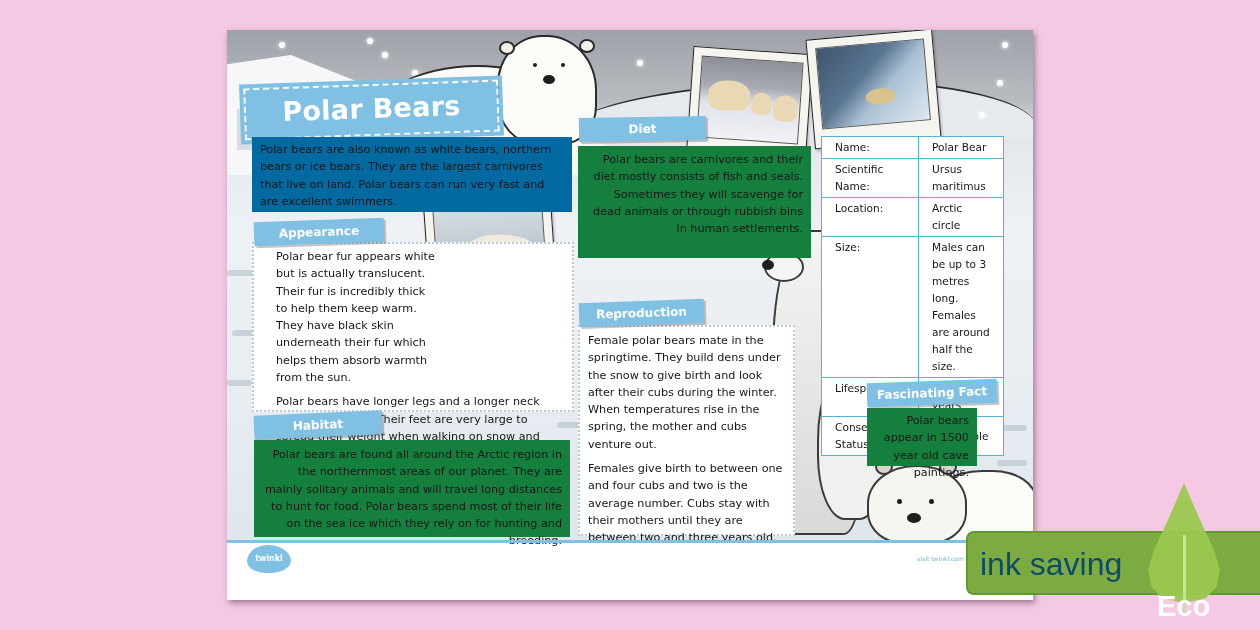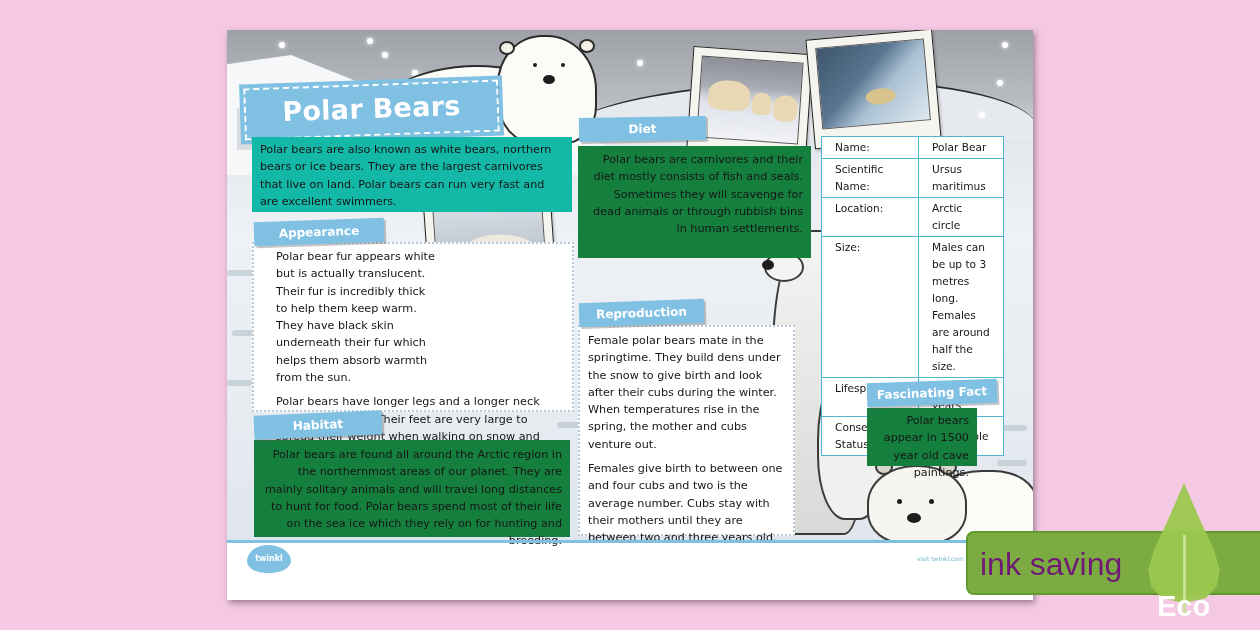--- a/index.html
+++ b/index.html
@@ -107,21 +107,21 @@
   .b-reproduction { left: 352px; top: 271px; width: 125px; transform: rotate(-2deg); }
   .b-habitat { left: 27px; top: 383px; width: 128px; transform: rotate(-2.5deg); }
   .b-fact { left: 640px; top: 351px; width: 130px; transform: rotate(-2deg); }
 
   
   .panel {
     position: absolute; color: #161616;
     font-family: "DejaVu Sans", sans-serif; font-size: 11.2px; line-height: 17.3px;
   }
   .panel p + p { margin-top: 7px; }
-  .panel-white { background: #14b8a6; }
+  .panel-white { background: #0369a1; }
   .panel-dotted { background: #ffffff; border: 2px dotted #b8c9d6; }
   .panel-blue { background: #15803d; text-align: right; }
   .intro { left: 25px; top: 107px; width: 320px; height: 75px; padding: 4px 8px; }
   .appearance { left: 25px; top: 212px; width: 322px; height: 170px; padding: 4px 22px; }
   .habitat { left: 27px; top: 410px; width: 316px; height: 97px; padding: 6px 8px; }
   .diet { left: 351px; top: 116px; width: 233px; height: 112px; padding: 5px 8px; }
   .reproduction { left: 351px; top: 295px; width: 217px; height: 211px; padding: 5px 8px; }
   .fact { left: 640px; top: 378px; width: 110px; height: 58px; padding: 4px 8px; }
 
   .facts-table {
@@ -145,21 +145,21 @@
     font-family: "DejaVu Sans", sans-serif;
   }
 
   
   .eco-badge {
     position: absolute; left: 966px; top: 531px; width: 294px; height: 64px;
     background: #7cac41; border: 2px solid #5f9a2d; border-right: none;
     border-radius: 8px 0 0 8px;
   }
   .eco-text {
-    position: absolute; left: 12px; top: 7px; color: #701a75; font-size: 32px;
+    position: absolute; left: 12px; top: 7px; color: #0c4a6e; font-size: 32px;
     font-family: "Liberation Sans", sans-serif; line-height: 48px;
   }
   .leaf {
     position: absolute; left: 1145px; top: 483px; width: 78px; height: 120px;
     background: #9bc84f; opacity: .95;
     clip-path: polygon(50% 0, 70% 30%, 88% 55%, 96% 72%, 92% 86%, 78% 96%, 50% 100%, 22% 96%, 8% 86%, 4% 72%, 12% 55%, 30% 30%);
   }
   .leaf-stem { position: absolute; left: 1183px; top: 535px; width: 3px; height: 80px; background: #c9e39a; }
   .eco-word {
     position: absolute; left: 1157px; top: 538px; color: #ffffff; font-weight: bold; font-size: 29px;

